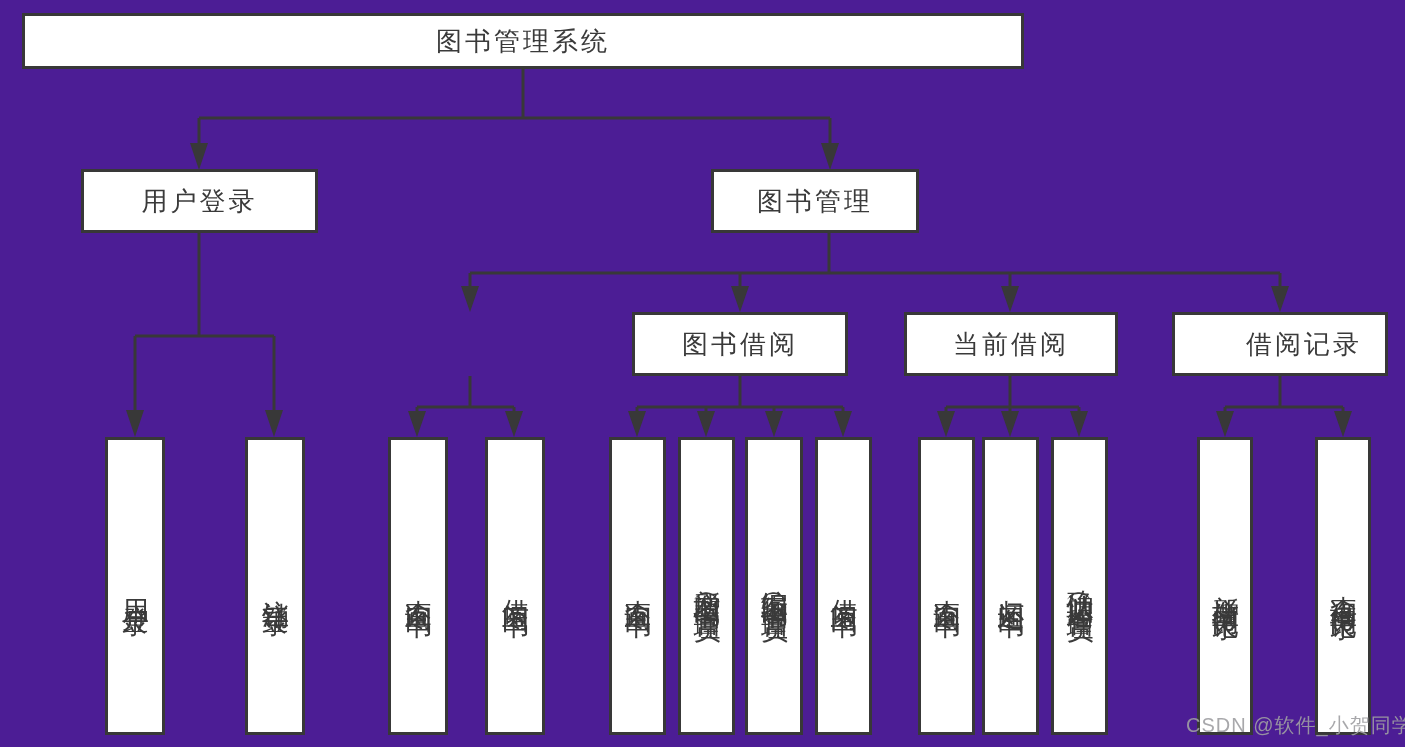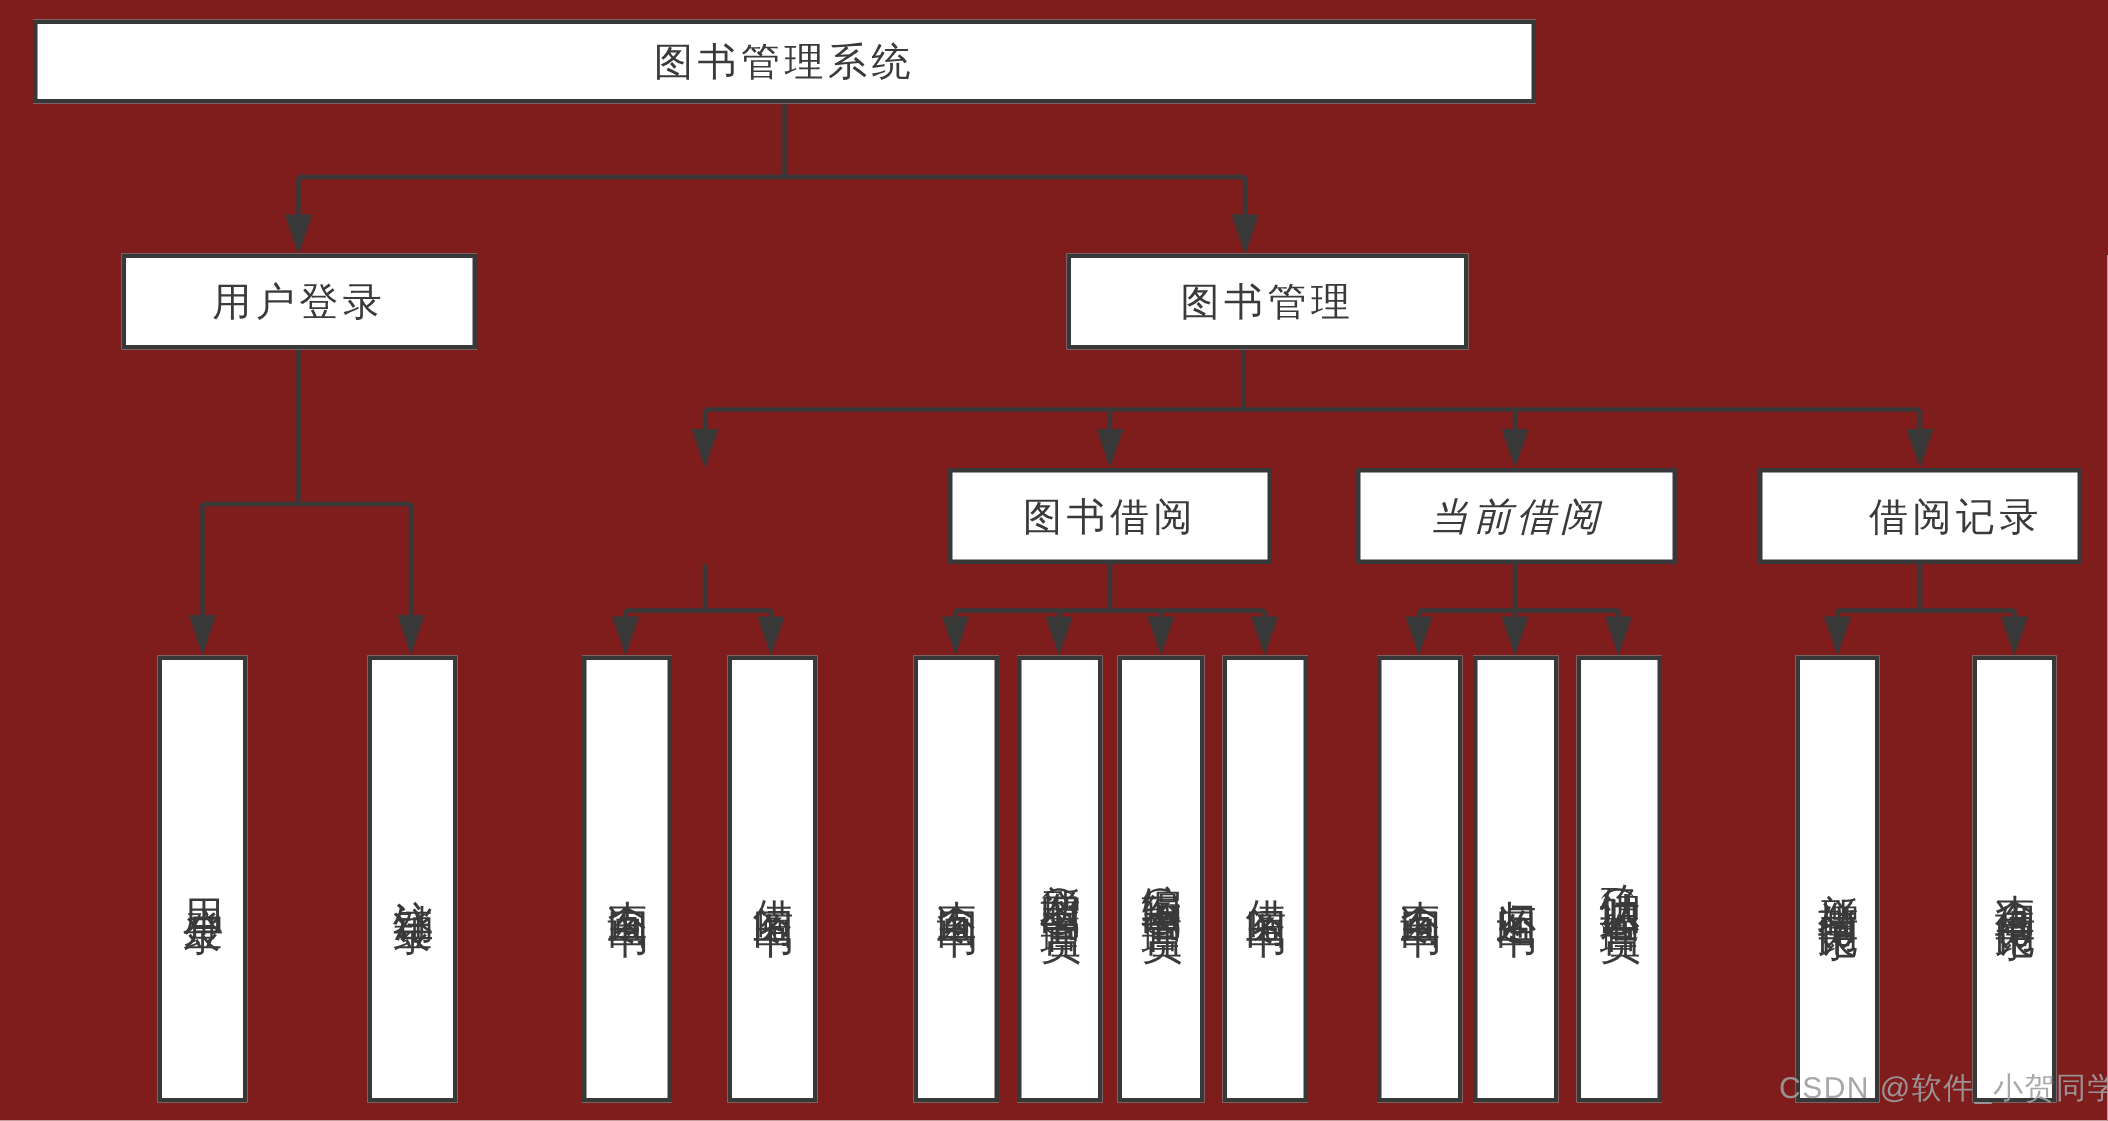--- a/index.html
+++ b/index.html
@@ -5,21 +5,21 @@
   html, body {
     margin: 0;
     padding: 0;
     background: #ffffff;
     font-family: "Liberation Sans", sans-serif;
   }
   .canvas {
     position: relative;
     width: 1405px;
     height: 747px;
-    background: #7f1d1d;
+    background: #4c1d95;
     overflow: hidden;
   }
   .connectors {
     position: absolute;
     left: 0;
     top: 0;
     z-index: 1;
   }
   .node {
     position: absolute;
@@ -125,24 +125,24 @@
       <polygon points="1001,411 1019,411 1010,437"></polygon>
       <polygon points="1070,411 1088,411 1079,437"></polygon>
       <polygon points="1216,411 1234,411 1225,437"></polygon>
       <polygon points="1334,411 1352,411 1343,437"></polygon>
     </g>
   </svg>
 
   <div class="node h" style="left:22px; top:13px; width:1002px; height:56px;">图书管理系统</div>
 
   <div class="node h" style="left:81px; top:169px; width:237px; height:64px;">用户登录</div>
-  <div class="node h" style="left:711px; top:169px; width:268px; height:64px;">图书管理</div>
+  <div class="node h" style="left:711px; top:169px; width:208px; height:64px;">图书管理</div>
 
   <div class="node h" style="left:632px; top:312px; width:216px; height:64px;">图书借阅</div>
-  <div class="node h" style="left:904px; top:312px; width:214px; height:64px;font-style:italic;">当前借阅</div>
+  <div class="node h" style="left:904px; top:312px; width:214px; height:64px;">当前借阅</div>
   <div class="node h" style="left:1172px; top:312px; width:216px; height:64px;padding-left:48px;">借阅记录</div>
 
   <div class="node v" style="left:105px; top:437px; width:60px; height:298px;">
     <span>用户登录</span>
     </div>
   <div class="node v" style="left:245px; top:437px; width:60px; height:298px;">
     <span>注销登录</span>
     </div>
 
   <div class="node v" style="left:388px; top:437px; width:60px; height:298px;">

